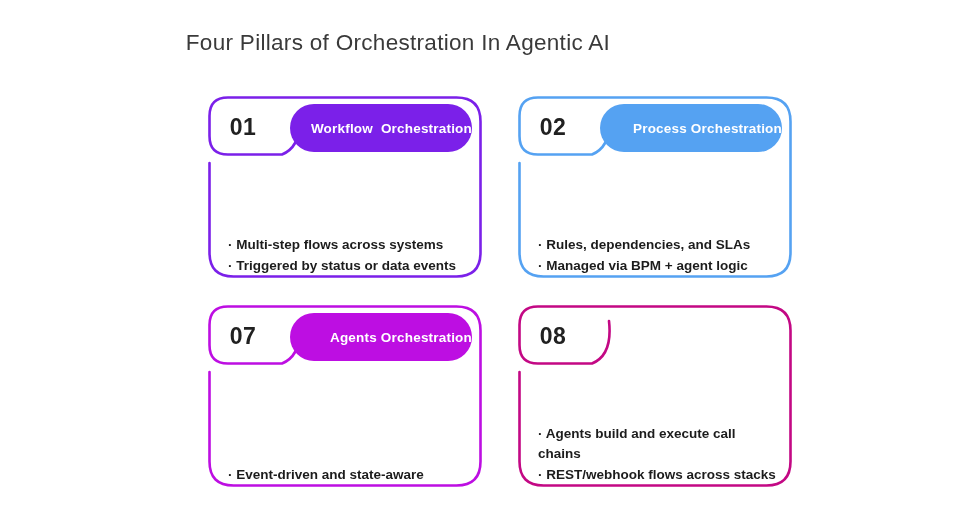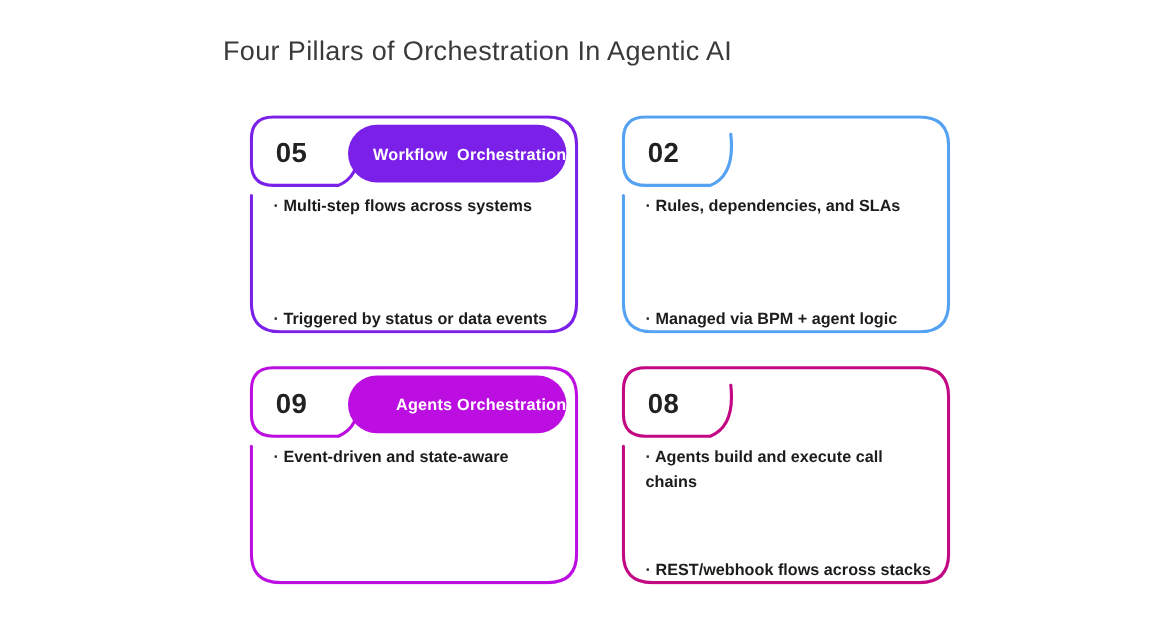--- a/index.html
+++ b/index.html
@@ -79,21 +79,21 @@
     white-space: pre;
   }
   .card ul.bullets {
     position: absolute;
     left: 20px; top: 62px;
     width: 240px; height: 114px;
     margin: 0; padding: 4px 0 0 0;
     list-style: none;
     display: flex;
     flex-direction: column;
-    justify-content: space-between;
+    justify-content: flex-end;
     font-size: 13.5px;
     font-weight: 700;
     color: #1c1c1c;
     line-height: 20.5px;
   }
   .card ul.bullets li { margin: 0; }
   .card ul.bullets .bullet-dot { font-weight: 700; }
 </style>
 </head>
 <body>
@@ -110,21 +110,21 @@
                L 1.5 20
                Q 1.5 1.5 20 1.5
                L 248.5 1.5
                Q 272.5 1.5 272.5 25.5
                L 272.5 156.5
                Q 272.5 180.5 248.5 180.5
                L 25.5 180.5
                Q 1.5 180.5 1.5 156.5
                L 1.5 67"></path>
     </svg>
-    <div class="num">05</div>
+    <div class="num">01</div>
     <div class="pill">
       <span class="pill-label">Workflow  Orchestration</span>
     </div>
     <ul class="bullets">
           <li><span class="bullet-dot">·</span> Multi-step flows across systems</li>
           <li><span class="bullet-dot">·</span> Triggered by status or data events</li>
         </ul>
   </div>
       <div class="card" style="--accent: #55A2F2;">
     <svg class="outline" viewBox="0 0 274 182" aria-hidden="true">
@@ -136,20 +136,23 @@
                Q 1.5 1.5 20 1.5
                L 248.5 1.5
                Q 272.5 1.5 272.5 25.5
                L 272.5 156.5
                Q 272.5 180.5 248.5 180.5
                L 25.5 180.5
                Q 1.5 180.5 1.5 156.5
                L 1.5 67"></path>
     </svg>
     <div class="num">02</div>
+    <div class="pill">
+      <span class="pill-label">Process Orchestration</span>
+    </div>
     <ul class="bullets">
           <li><span class="bullet-dot">·</span> Rules, dependencies, and SLAs</li>
           <li><span class="bullet-dot">·</span> Managed via BPM + agent logic</li>
         </ul>
   </div>
       <div class="card" style="--accent: #BD0EE2;">
     <svg class="outline" viewBox="0 0 274 182" aria-hidden="true">
       <path fill="none" stroke="currentColor" stroke-width="2.6" stroke-linecap="round" stroke-linejoin="round" d="M 91 16
                C 93 34 90 52 74 58.5
                L 20 58.5
@@ -157,21 +160,21 @@
                L 1.5 20
                Q 1.5 1.5 20 1.5
                L 248.5 1.5
                Q 272.5 1.5 272.5 25.5
                L 272.5 156.5
                Q 272.5 180.5 248.5 180.5
                L 25.5 180.5
                Q 1.5 180.5 1.5 156.5
                L 1.5 67"></path>
     </svg>
-    <div class="num">09</div>
+    <div class="num">07</div>
     <div class="pill">
       <span class="pill-label">Agents Orchestration</span>
     </div>
     <ul class="bullets">
           <li><span class="bullet-dot">·</span> Event-driven and state-aware</li>
         </ul>
   </div>
       <div class="card" style="--accent: #C30884;">
     <svg class="outline" viewBox="0 0 274 182" aria-hidden="true">
       <path fill="none" stroke="currentColor" stroke-width="2.6" stroke-linecap="round" stroke-linejoin="round" d="M 91 16

